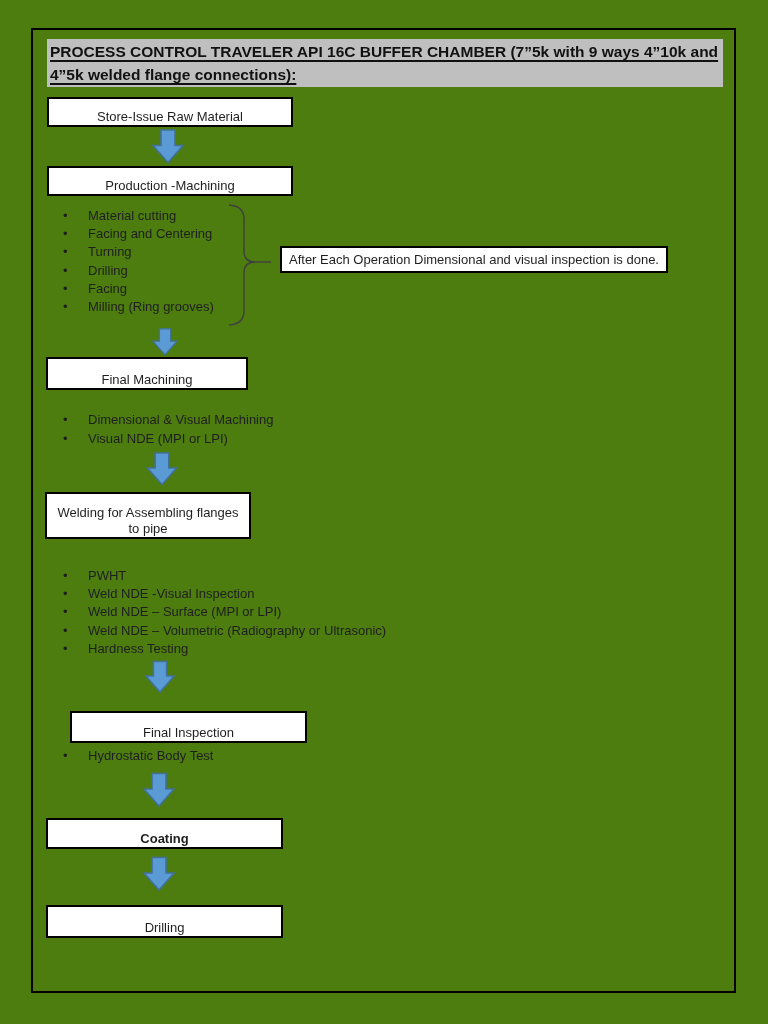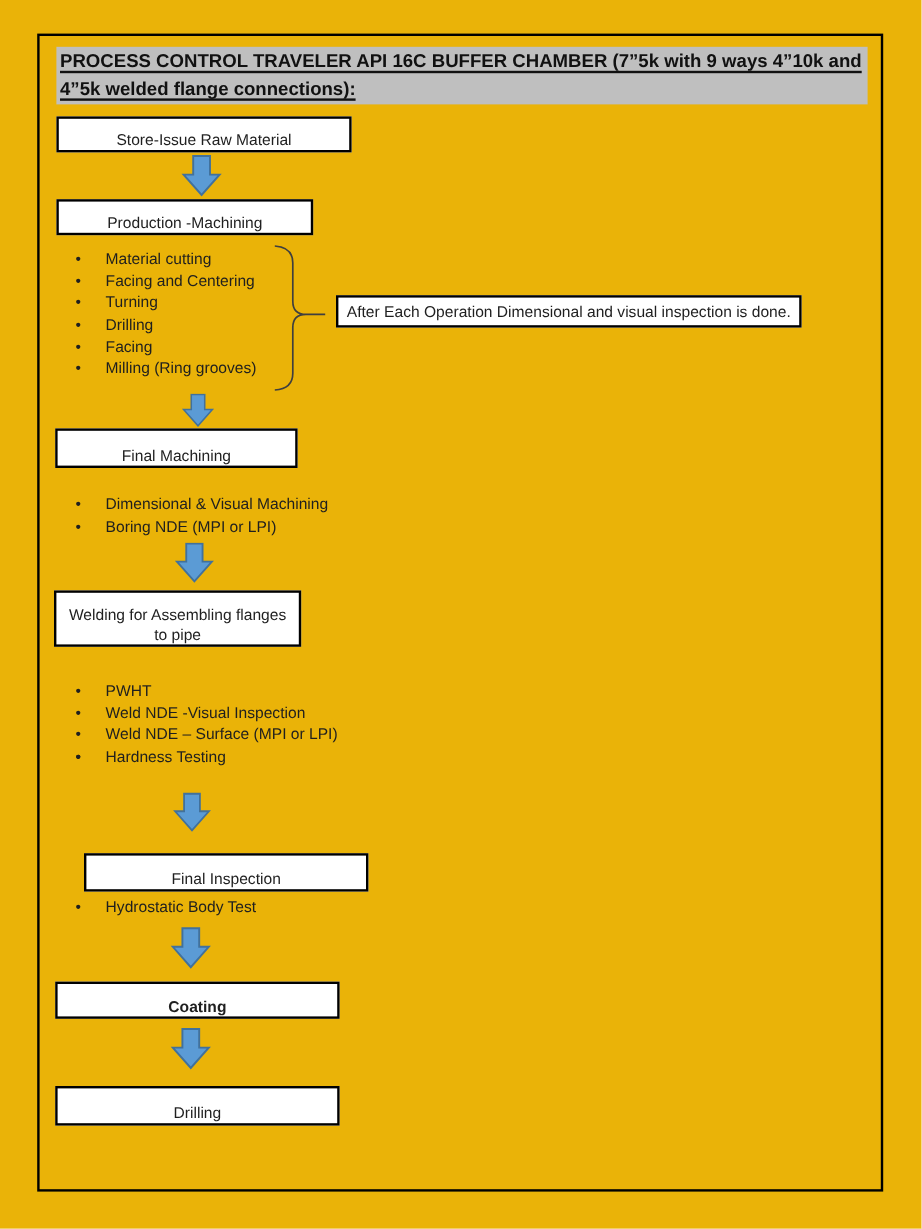--- a/index.html
+++ b/index.html
@@ -1,20 +1,20 @@
 <!DOCTYPE html>
 <html><head>
 <meta charset="utf-8">
 <style>
   html, body { margin: 0; padding: 0; background: #ffffff; }
   #page {
     position: relative;
     width: 768px;
     height: 1024px;
-    background: #eab308;
+    background: #4d7c0f;
     font-family: "Liberation Sans", sans-serif;
     color: #1f1f1f;
     overflow: hidden;
   }
   .abs { position: absolute; }
 
   
   #page-border {
     left: 31px; top: 28px;
     width: 701px; height: 961px;
@@ -44,21 +44,21 @@
     display: flex;
     align-items: flex-end;
     justify-content: center;
     text-align: center;
     font-size: 13px;
     line-height: 15.5px;
     box-sizing: border-box;
     padding: 1px 6px;
   }
   #box-store            { left: 47px;  top: 97px;  width: 246px; height: 30px; }
-  #box-production       { left: 47px;  top: 166px; width: 214px; height: 30px; }
+  #box-production       { left: 47px;  top: 166px; width: 246px; height: 30px; }
   #box-final-machining  { left: 46px;  top: 357px; width: 202px; height: 33px; }
   #box-welding          { left: 45px;  top: 492px; width: 206px; height: 47px; border-width: 2.5px; }
   #box-final-inspection { left: 46px;  top: 711px; width: 237px; height: 32px; margin-left: 24px; }
   #box-coating          { left: 46px;  top: 818px; width: 237px; height: 31px; font-weight: bold; }
   #box-packing          { left: 46px;  top: 905px; width: 237px; height: 33px; }
 
   #note-box {
     left: 280px; top: 246px;
     width: 388px; height: 27px;
     border: 2px solid #000000;
@@ -174,21 +174,21 @@
     <span>Final Machining</span>
   </div>
 
   <div id="list-finalchecks" class="abs bullet-list">
     <div class="li">
       <span class="bullet">•</span>
       <span>Dimensional &amp; Visual Machining</span>
     </div>
     <div class="li">
       <span class="bullet">•</span>
-      <span>Boring NDE (MPI or LPI)</span>
+      <span>Visual NDE (MPI or LPI)</span>
     </div>
   </div>
 
   <svg id="arrow-3" class="abs arrow" viewBox="0 0 34 35">
     <path d="M10,1 H24 V16.5 H32 L17,33.5 L2,16.5 H10 Z"></path>
   </svg>
 
   <div id="box-welding" class="abs flow-box">
     <span>Welding for Assembling flanges to pipe</span>
   </div>
@@ -201,20 +201,21 @@
     <div class="li">
       <span class="bullet">•</span>
       <span>Weld NDE -Visual Inspection</span>
     </div>
     <div class="li">
       <span class="bullet">•</span>
       <span>Weld NDE – Surface (MPI or LPI)</span>
     </div>
     <div class="li">
       <span class="bullet">•</span>
+      <span>Weld NDE – Volumetric (Radiography or Ultrasonic)</span>
     </div>
     <div class="li">
       <span class="bullet">•</span>
       <span>Hardness Testing</span>
     </div>
   </div>
 
   <svg id="arrow-4" class="abs arrow" viewBox="0 0 34 35">
     <path d="M10,1 H24 V16.5 H32 L17,33.5 L2,16.5 H10 Z"></path>
   </svg>

